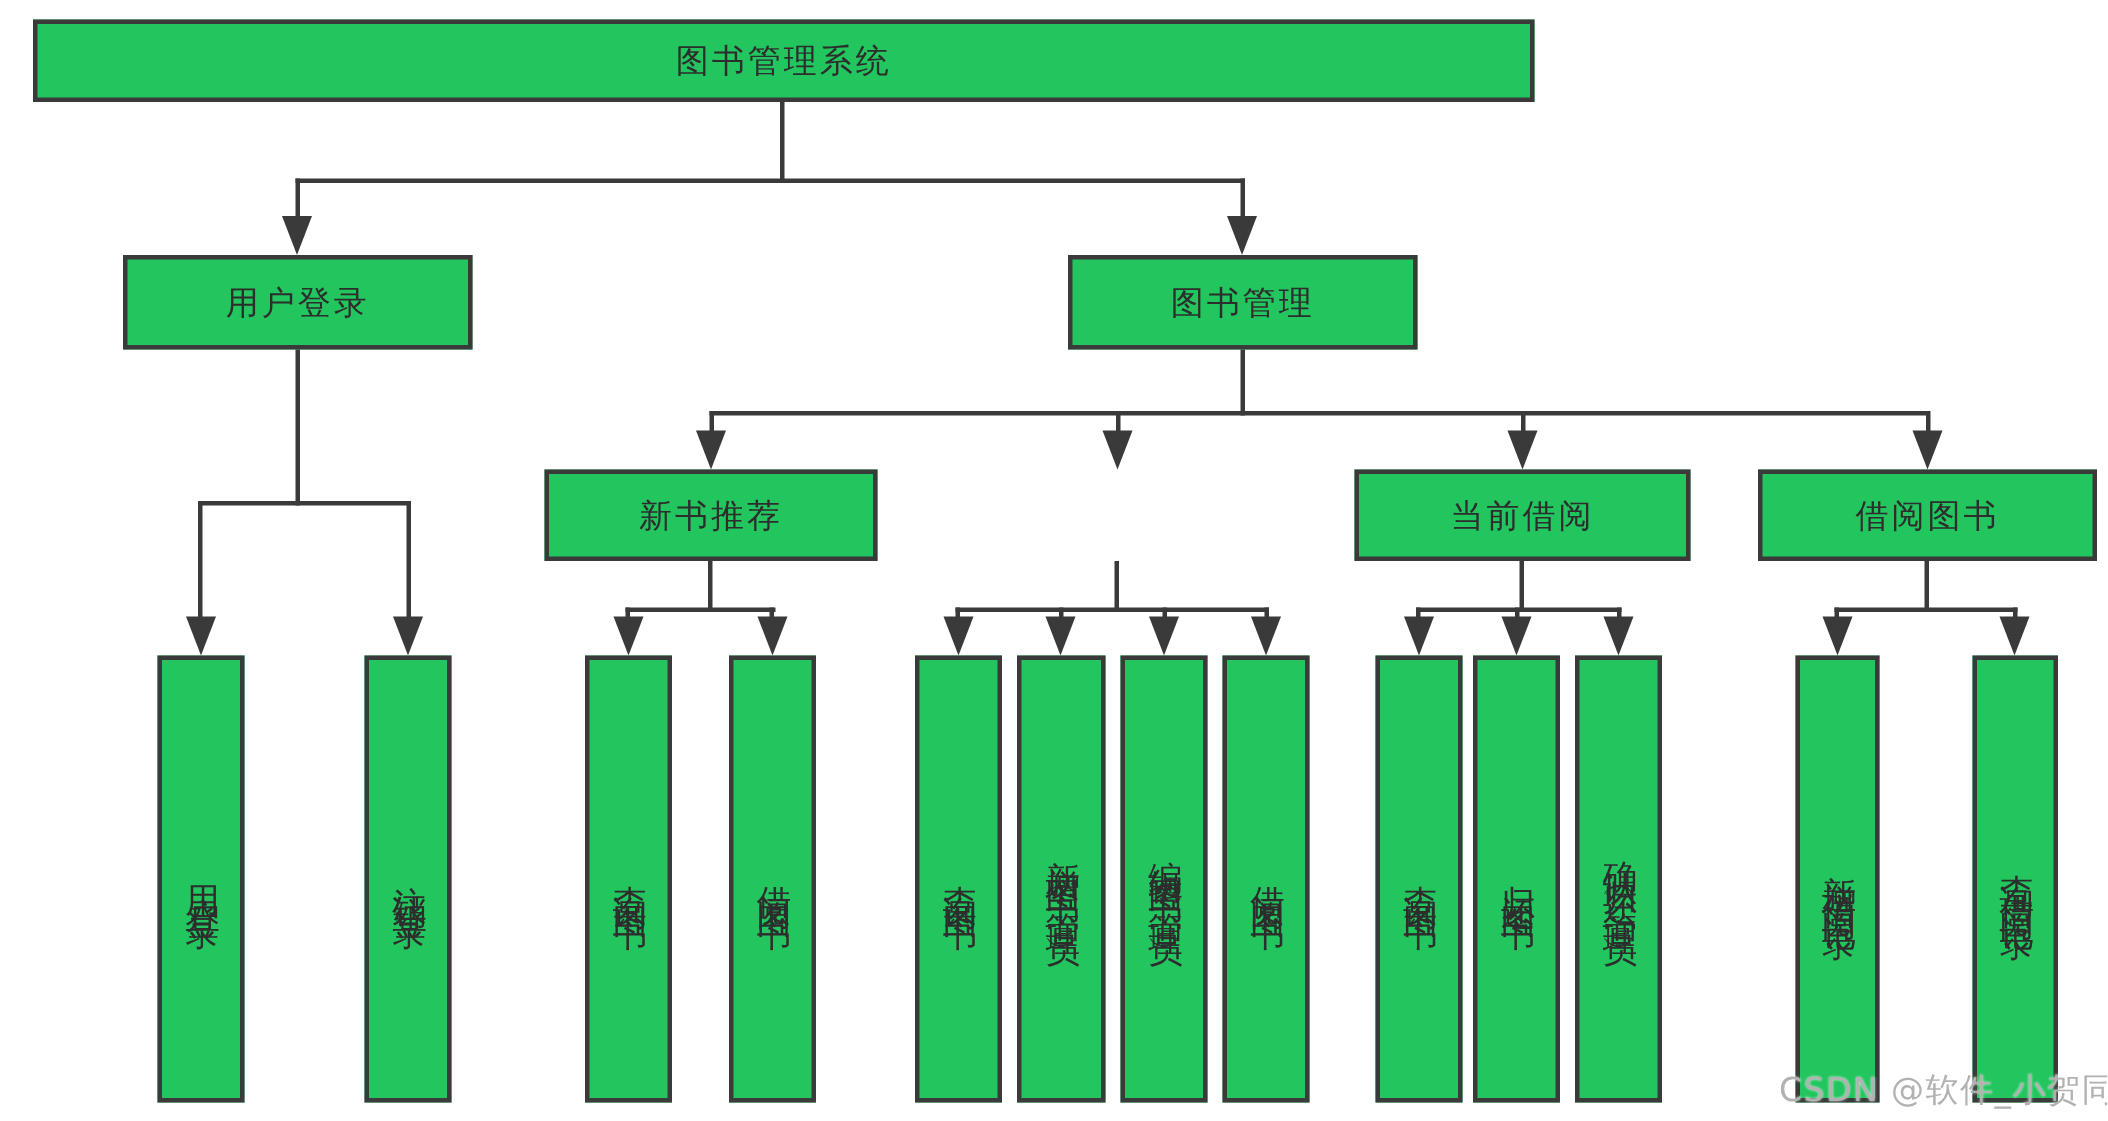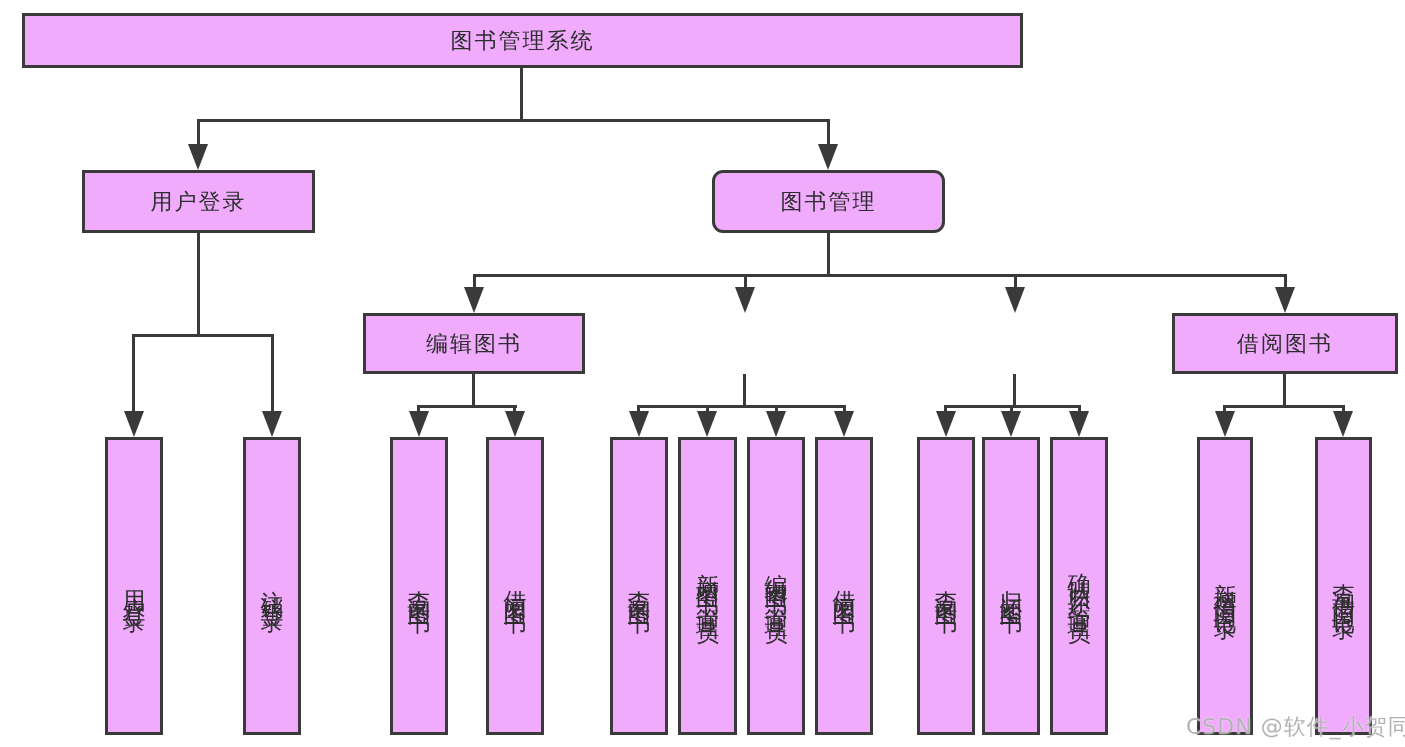--- a/index.html
+++ b/index.html
@@ -13,21 +13,21 @@
   #canvas{
     position:relative;
     width:1405px;height:747px;
     background:var(--bg);
     overflow:hidden;
   }
   .node{
     position:absolute;
     box-sizing:border-box;
     border:3px solid var(--line);
-    background:#f0abfc;
+    background:#22c55e;
     display:flex;align-items:center;justify-content:center;
     color:var(--text);
     font-size:22px;
     letter-spacing:2px;
     text-align:center;
   }
   .leaf{
     writing-mode:vertical-rl;
     text-orientation:mixed;
     font-size:23px;
@@ -66,41 +66,42 @@
   <div class="node" style="left:22px;top:13px;width:1001px;height:55px;">图书管理系统</div>
 
   <div class="vline" style="left:520px;top:68px;height:53px;"></div>
   <div class="hline" style="left:197px;top:119px;width:633px;"></div>
   <div class="vline" style="left:197px;top:119px;height:28px;"></div>
   <div class="arrow" style="left:188px;top:144px;"></div>
   <div class="vline" style="left:827px;top:119px;height:28px;"></div>
   <div class="arrow" style="left:818px;top:144px;"></div>
 
   <div class="node" style="left:82px;top:170px;width:233px;height:63px;">用户登录</div>
-  <div class="node" style="left:712px;top:170px;width:233px;height:63px;border-radius:11px;">图书管理</div>
+  <div class="node" style="left:712px;top:170px;width:233px;height:63px;">图书管理</div>
 
   <div class="vline" style="left:197px;top:233px;height:104px;"></div>
   <div class="hline" style="left:132px;top:334px;width:142px;"></div>
   <div class="vline" style="left:132px;top:334px;height:80px;"></div>
   <div class="arrow" style="left:124px;top:411px;"></div>
   <div class="vline" style="left:271px;top:334px;height:80px;"></div>
   <div class="arrow" style="left:262px;top:411px;"></div>
 
   <div class="vline" style="left:827px;top:233px;height:44px;"></div>
   <div class="hline" style="left:473px;top:274px;width:813px;"></div>
   <div class="vline" style="left:473px;top:274px;height:16px;"></div>
   <div class="arrow" style="left:464px;top:287px;"></div>
   <div class="vline" style="left:744px;top:274px;height:16px;"></div>
   <div class="arrow" style="left:735px;top:287px;"></div>
   <div class="vline" style="left:1014px;top:274px;height:16px;"></div>
   <div class="arrow" style="left:1005px;top:287px;"></div>
   <div class="vline" style="left:1284px;top:274px;height:16px;"></div>
   <div class="arrow" style="left:1275px;top:287px;"></div>
 
-  <div class="node" style="left:363px;top:313px;width:222px;height:61px;">编辑图书</div>
+  <div class="node" style="left:363px;top:313px;width:222px;height:61px;">新书推荐</div>
+  <div class="node" style="left:903px;top:313px;width:224px;height:61px;">当前借阅</div>
   <div class="node" style="left:1172px;top:313px;width:226px;height:61px;">借阅图书</div>
 
   <div class="vline" style="left:472px;top:374px;height:34px;"></div>
   <div class="hline" style="left:417px;top:405px;width:100px;"></div>
   <div class="vline" style="left:417px;top:405px;height:10px;"></div>
   <div class="arrow" style="left:409px;top:411px;"></div>
   <div class="vline" style="left:513px;top:405px;height:10px;"></div>
   <div class="arrow" style="left:505px;top:411px;"></div>
 
   <div class="vline" style="left:743px;top:374px;height:34px;"></div>

